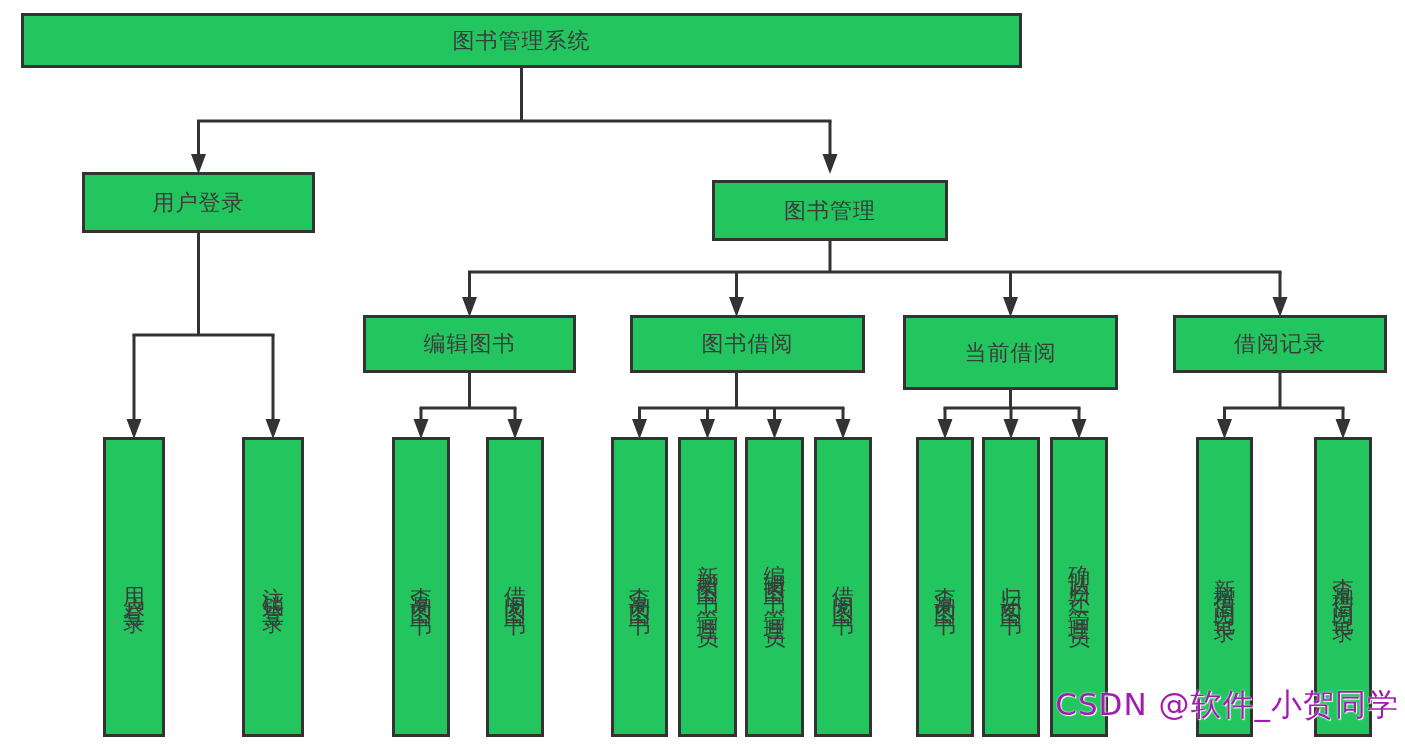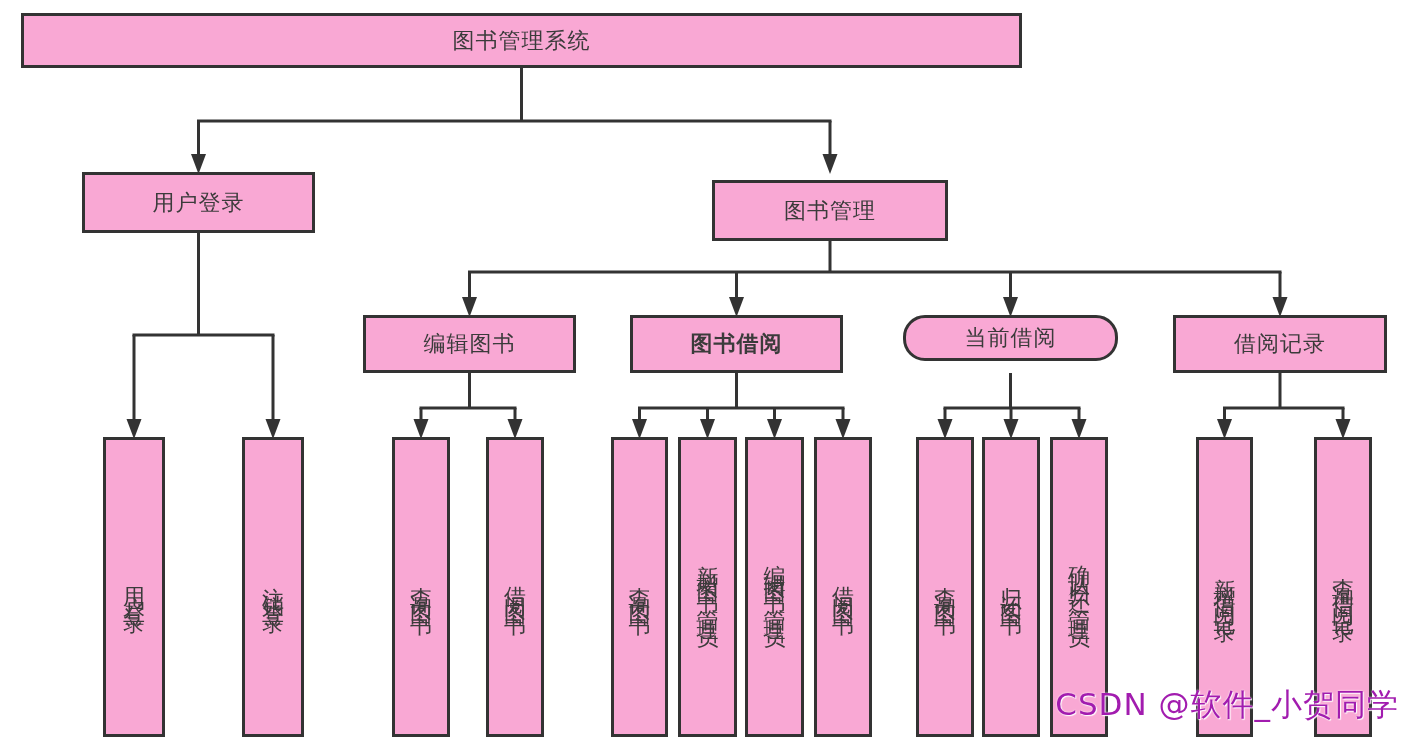--- a/index.html
+++ b/index.html
@@ -18,21 +18,21 @@
   #edges {
     position: absolute;
     left: 0;
     top: 0;
     z-index: 1;
   }
   .node {
     position: absolute;
     box-sizing: border-box;
     border: 3px solid #333333;
-    background: #f9a8d4;
+    background: #22c55e;
     color: #3b3b3b;
     display: flex;
     align-items: center;
     justify-content: center;
     z-index: 2;
     font-size: 22px;
   }
   .node .lbl-h {
     white-space: nowrap;
     letter-spacing: 1px;
@@ -120,24 +120,24 @@
     </div>
     <div class="node" style="left: 82px; top: 172px; width: 233px; height: 61px;">
       <span class="lbl-h">用户登录</span>
     </div>
     <div class="node" style="left: 712px; top: 180px; width: 236px; height: 61px;">
       <span class="lbl-h">图书管理</span>
     </div>
     <div class="node" style="left: 363px; top: 315px; width: 213px; height: 58px;">
       <span class="lbl-h">编辑图书</span>
     </div>
-    <div class="node" style="left: 630px; top: 315px; width: 213px; height: 58px; font-weight: bold;">
+    <div class="node" style="left: 630px; top: 315px; width: 235px; height: 58px;">
       <span class="lbl-h">图书借阅</span>
     </div>
-    <div class="node" style="left: 903px; top: 315px; width: 215px; height: 46px; border-radius: 22px;">
+    <div class="node" style="left: 903px; top: 315px; width: 215px; height: 75px;">
       <span class="lbl-h">当前借阅</span>
     </div>
     <div class="node" style="left: 1173px; top: 315px; width: 214px; height: 58px;">
       <span class="lbl-h">借阅记录</span>
     </div>
     <div class="node" style="left: 103px; top: 437px; width: 62px; height: 300px;">
       <span class="lbl-v">用户登录</span>
     </div>
     <div class="node" style="left: 242px; top: 437px; width: 62px; height: 300px;">
       <span class="lbl-v">注销登录</span>

